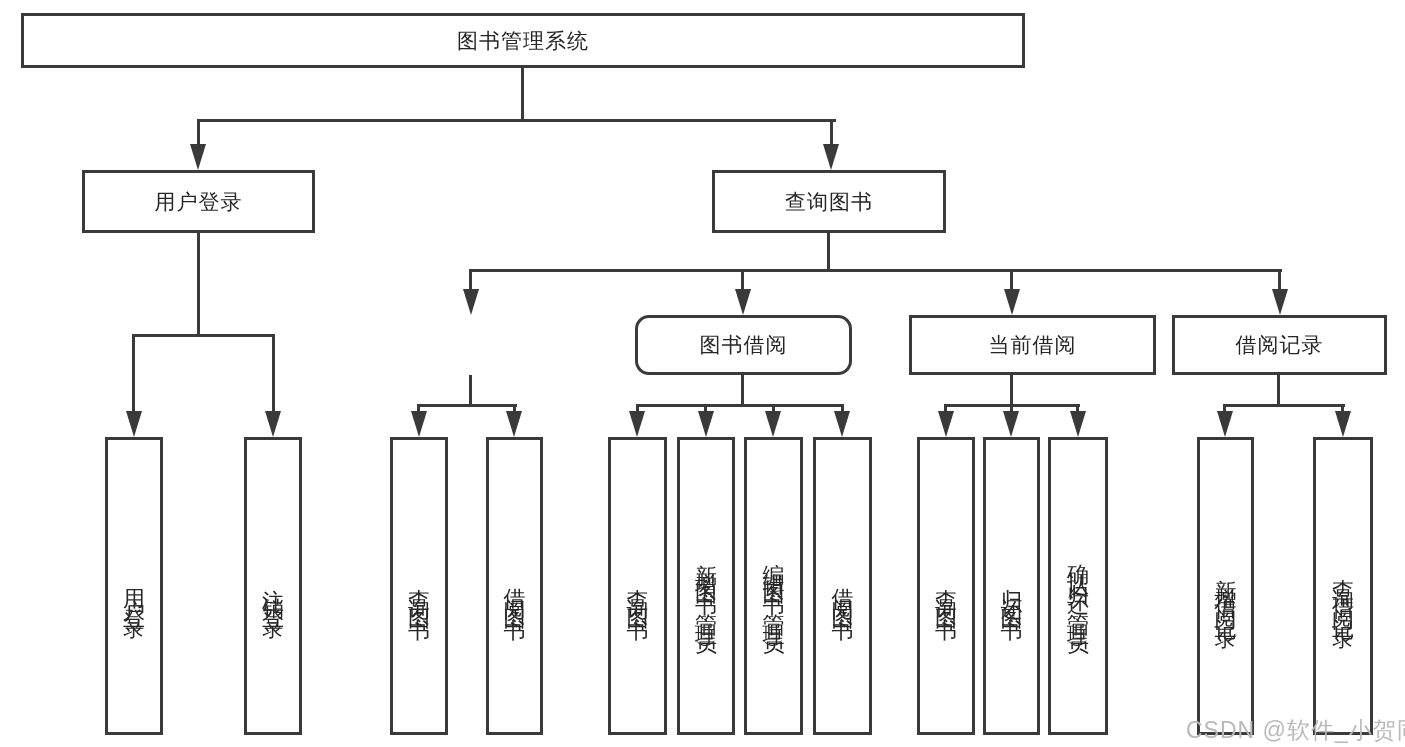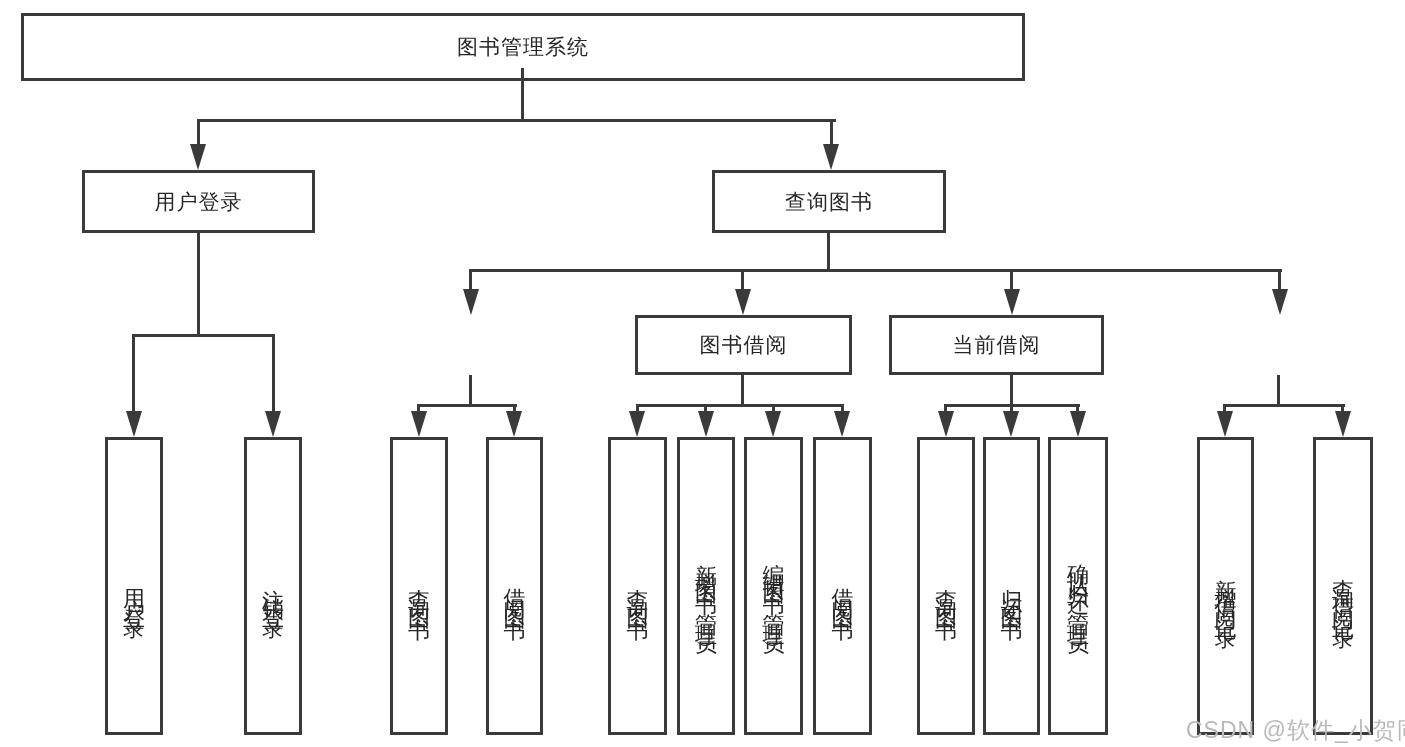--- a/index.html
+++ b/index.html
@@ -55,21 +55,21 @@
     letter-spacing: 1px;
     white-space: nowrap;
     z-index: 10;
   }
 </style>
 </head>
 <body>
 
 <div id="stage">
 
-  <div class="box hbox" style="left:21px; top:13px; width:1004px; height:68px;">图书管理系统</div>
+  <div class="box hbox" style="left:21px; top:13px; width:1004px; height:55px;">图书管理系统</div>
 
   <div class="line" style="left:521px; top:68px; width:3px; height:54px;"></div>
   <div class="line" style="left:197px; top:119px; width:639px; height:3px;"></div>
   <div class="line" style="left:197px; top:119px; width:3px; height:30px;"></div>
   <div class="arrow" style="left:190px; top:144px;"></div>
   <div class="line" style="left:830px; top:119px; width:3px; height:30px;"></div>
   <div class="arrow" style="left:823px; top:144px;"></div>
 
   <div class="box hbox" style="left:82px; top:170px; width:233px; height:63px;">用户登录</div>
   <div class="box hbox" style="left:712px; top:170px; width:234px; height:63px;">查询图书</div>
@@ -85,22 +85,23 @@
   <div class="line" style="left:469px; top:269px; width:813px; height:3px;"></div>
   <div class="line" style="left:469px; top:269px; width:3px; height:26px;"></div>
   <div class="arrow" style="left:463px; top:289px;"></div>
   <div class="line" style="left:741px; top:269px; width:3px; height:26px;"></div>
   <div class="arrow" style="left:735px; top:289px;"></div>
   <div class="line" style="left:1010px; top:269px; width:3px; height:26px;"></div>
   <div class="arrow" style="left:1004px; top:289px;"></div>
   <div class="line" style="left:1278px; top:269px; width:3px; height:26px;"></div>
   <div class="arrow" style="left:1272px; top:289px;"></div>
 
-  <div class="box hbox" style="left:635px; top:315px; width:217px; height:60px;">图书借阅</div>
-  <div class="box hbox" style="left:889px; top:315px; width:215px; height:60px;">当前借阅</div>
+  <div class="box hbox" style="left:635px; top:315px; width:217px; height:60px;border-radius:14px;">图书借阅</div>
+  <div class="box hbox" style="left:909px; top:315px; width:247px; height:60px;">当前借阅</div>
+  <div class="box hbox" style="left:1172px; top:315px; width:215px; height:60px;">借阅记录</div>
 
   <div class="line" style="left:469px; top:375px; width:3px; height:32px;"></div>
   <div class="line" style="left:417px; top:404px; width:100px; height:3px;"></div>
   <div class="line" style="left:417px; top:404px; width:3px; height:14px;"></div>
   <div class="arrow" style="left:411px; top:411px;"></div>
   <div class="line" style="left:513px; top:404px; width:3px; height:14px;"></div>
   <div class="arrow" style="left:506px; top:411px;"></div>
 
   <div class="line" style="left:741px; top:375px; width:3px; height:32px;"></div>
   <div class="line" style="left:636px; top:404px; width:208px; height:3px;"></div>

